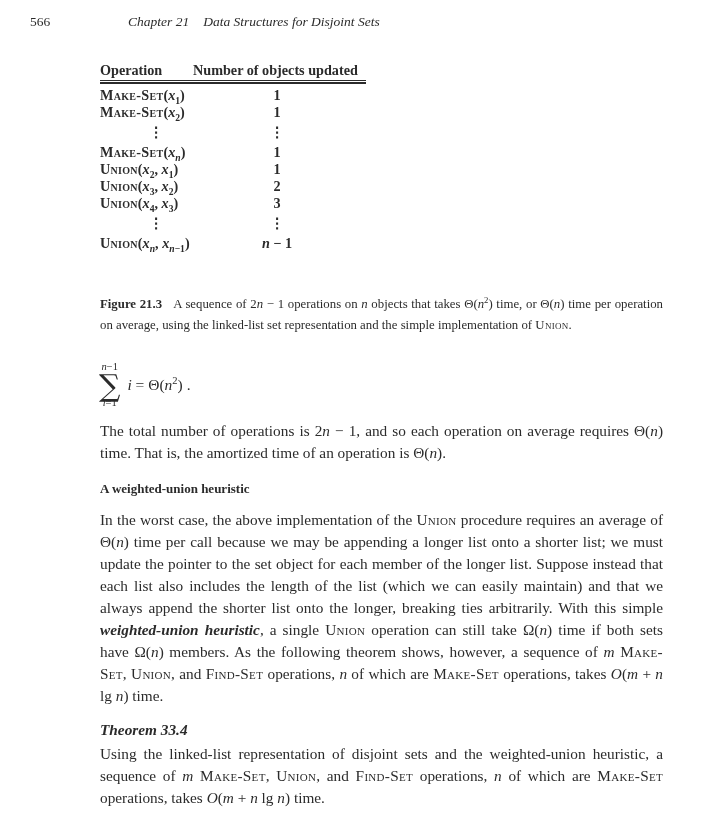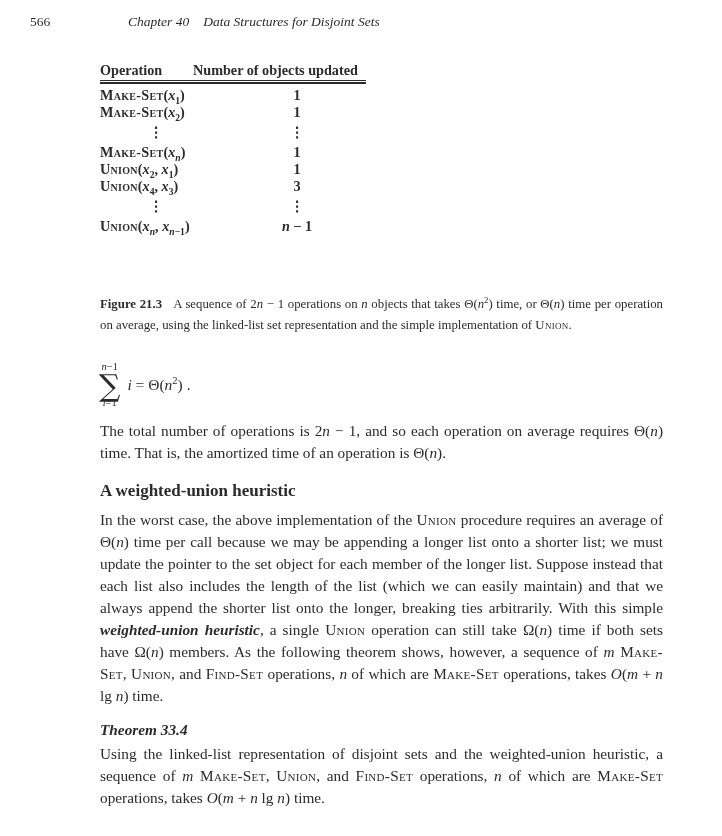--- a/index.html
+++ b/index.html
@@ -16,56 +16,56 @@
   .chapline { position:absolute; left:128px; top:0; font-style:italic; }
   .chaptitle { margin-left:14px; }
 
   
   .optable { position:absolute; left:100px; top:62px; width:266px; font-size:14.2px;font-weight:bold; }
   .thead { display:flex; align-items:baseline; padding-bottom:1px; border-bottom:1px solid #2b2b2b; }
   .thead .hc1 { width:93px; }
   .thead .hc2 { flex:1; white-space:nowrap; }
   .thickrule { height:2px; background:#2b2b2b; margin-top:1px; border:none; }
   .tbody { padding-top:3px; }
-  .trow { display:flex; align-items:baseline; height:17px;gap:20px; }
+  .trow { display:flex; align-items:baseline; height:17px; }
   .trow .c1 { width:112px; white-space:nowrap; }
   .trow .c2 { width:130px; text-align:center; }
   .trow.dots { height:23px; align-items:center; }
   .trow.dots .c1 { text-align:center; }
 
   
   .figcap { position:absolute; left:100px; top:290px; width:563px;
             font-size:12.8px; line-height:21px; text-align:justify; }
 
   
   .equation { position:absolute; left:99px; top:362px; display:flex; align-items:center; }
   .sumstack { display:flex; flex-direction:column; align-items:center; line-height:1; }
   .sumlimit { font-size:10.5px; }
   .sigma { font-size:30px; line-height:0.85; font-family:"DejaVu Serif", serif; }
   .eqbody { font-size:15.5px; margin-left:7px; padding-bottom:2px; }
 
   
   .bodypara { position:absolute; left:100px; width:563px;
               font-size:15.3px; line-height:22px; text-align:justify; }
   .para-after-eq { top:420px; }
-  .sechead { position:absolute; left:100px; top:481px; font-size:17px; font-weight:bold; }
+  .sechead { position:absolute; left:100px; top:481px; font-size:13px; font-weight:bold; }
   .secpara { top:509px; }
   .thmlabel { position:absolute; left:100px; top:721px; font-size:15.3px;
               font-weight:bold; font-style:italic; }
   .thmbody { top:743px; }
 </style>
 </head>
 <body>
 
 <div class="page">
 
   <div class="runhead">
     <span class="pagenum">566</span>
     <span class="chapline">
-      <span>Chapter 40</span><span class="chaptitle">Data Structures for Disjoint Sets</span>
+      <span>Chapter 21</span><span class="chaptitle">Data Structures for Disjoint Sets</span>
     </span>
   </div>
 
   <div class="optable">
     <div class="thead">
       <span class="hc1">Operation</span>
       <span class="hc2">Number of objects updated</span>
     </div>
     <div class="thickrule"></div>
     <div class="tbody">
@@ -81,20 +81,24 @@
       <span class="c1">⋮</span>
       <span class="c2">⋮</span>
     </div>
         <div class="trow">
       <span class="c1"><span class="sc">Make-Set</span>(<i>x</i><sub><i>n</i></sub>)</span>
       <span class="c2">1</span>
     </div>
         <div class="trow">
       <span class="c1"><span class="sc">Union</span>(<i>x</i><sub>2</sub>, <i>x</i><sub>1</sub>)</span>
       <span class="c2">1</span>
+    </div>
+        <div class="trow">
+      <span class="c1"><span class="sc">Union</span>(<i>x</i><sub>3</sub>, <i>x</i><sub>2</sub>)</span>
+      <span class="c2">2</span>
     </div>
         <div class="trow">
       <span class="c1"><span class="sc">Union</span>(<i>x</i><sub>4</sub>, <i>x</i><sub>3</sub>)</span>
       <span class="c2">3</span>
     </div>
         <div class="trow dots">
       <span class="c1">⋮</span>
       <span class="c2">⋮</span>
     </div>
         <div class="trow">

